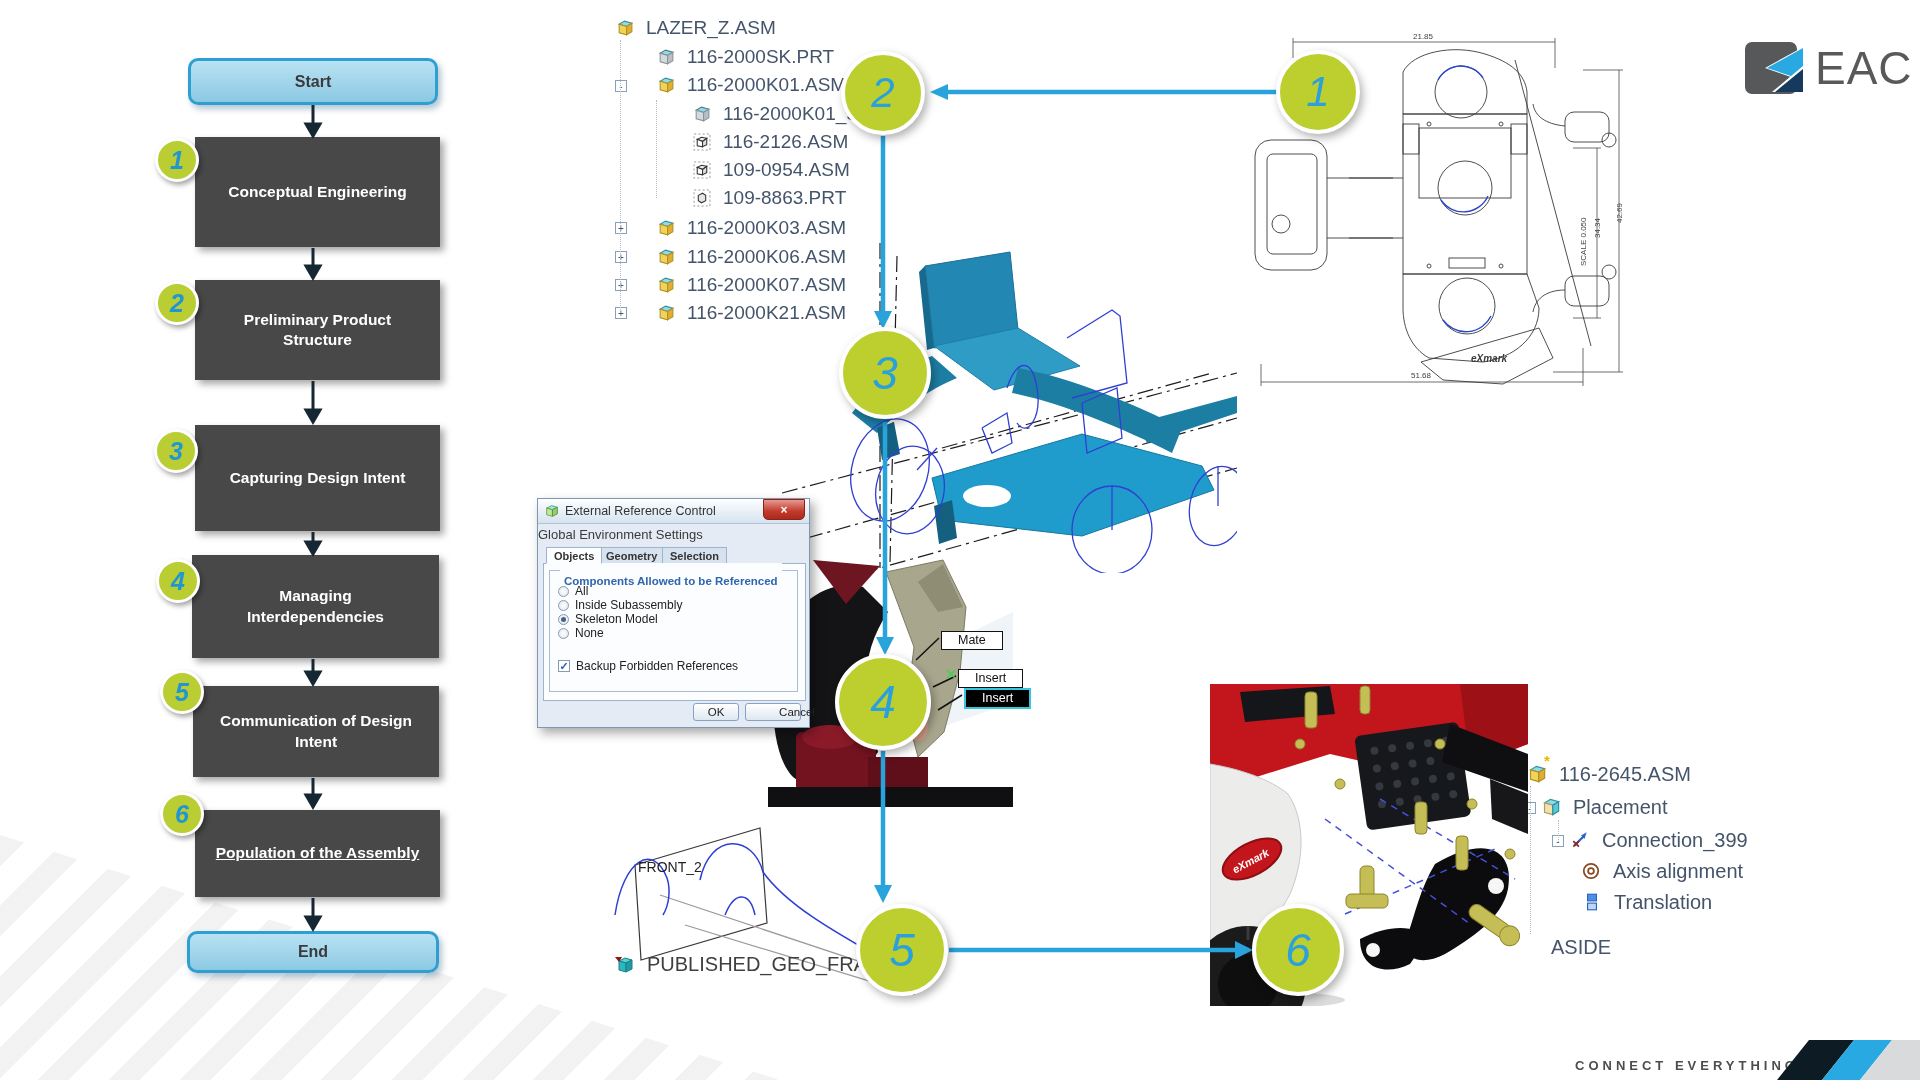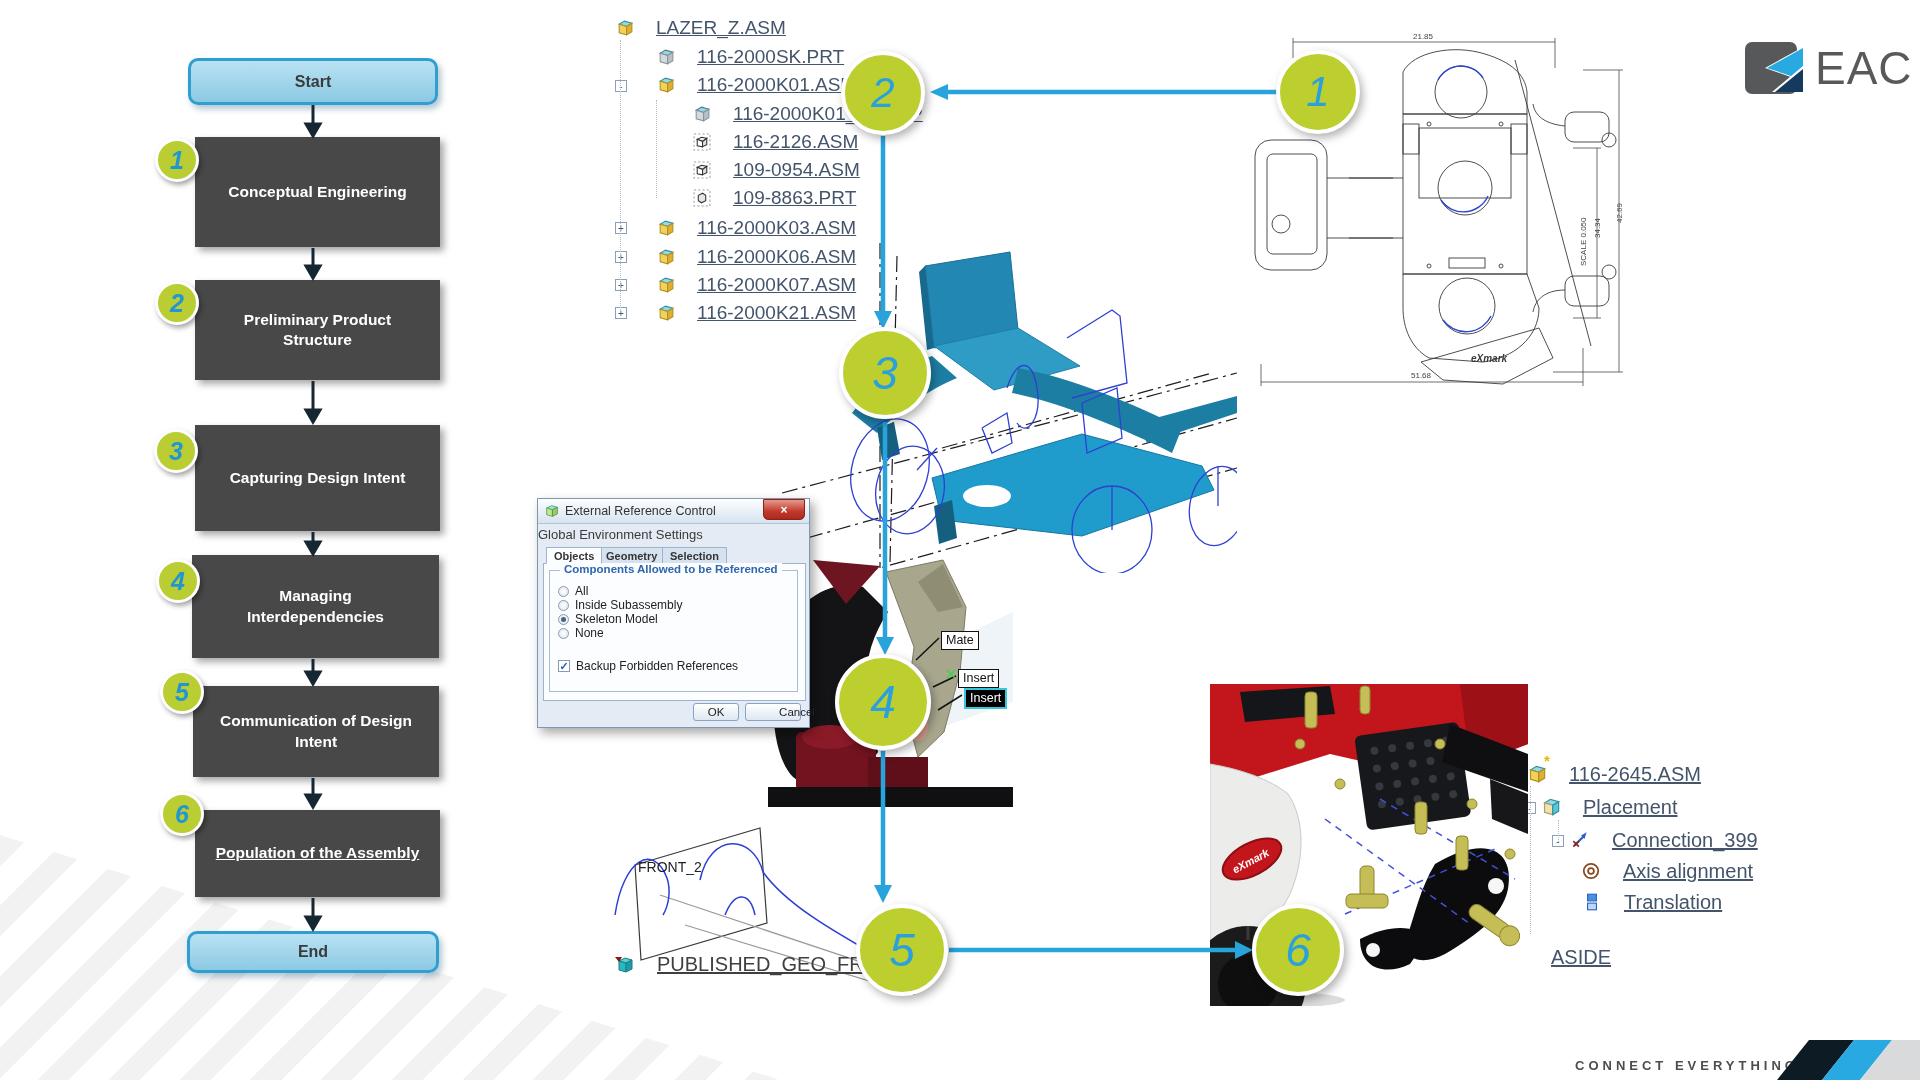--- a/index.html
+++ b/index.html
@@ -27,22 +27,22 @@
     box-shadow:2px 3px 5px rgba(0,0,0,.35);
     color:#2196d3;font-style:italic;font-weight:bold;font-size:25px;
     display:flex;align-items:center;justify-content:center;z-index:3;}
 
   
   .bigc{box-sizing:border-box;border-radius:50%;background:#bccf2e;border:4px solid #fff;
     box-shadow:3px 4px 9px rgba(0,0,0,.3);color:#2aa0dc;font-style:italic;
     display:flex;align-items:center;justify-content:center;z-index:7;}
 
   
-  .trow{position:absolute;display:flex;align-items:center;gap:22px;height:28px;
-    color:#44546a;font-size:19px;white-space:nowrap;z-index:2;text-decoration:underline;}
+  .trow{position:absolute;display:flex;align-items:center;gap:12px;height:28px;
+    color:#44546a;font-size:19px;white-space:nowrap;z-index:2;}
   .ebox{box-sizing:border-box;width:12px;height:12px;border:1px solid #8aa0b8;background:#fff;
     font-size:10px;line-height:9px;display:flex;align-items:center;justify-content:center;
     color:#44546a;flex:none;}
   .dotv{position:absolute;border-left:1px dotted #b4bcc6;width:0;z-index:1;}
   .ast{position:absolute;color:#e7b800;font-size:15px;font-weight:bold;z-index:3;}
 
   
   .dlg{left:537px;top:498px;width:273px;height:230px;box-sizing:border-box;
     background:#e4ebf4;border:1px solid #7e97b2;box-shadow:4px 5px 10px rgba(0,0,0,.35);
     z-index:5;font-size:12px;color:#222;}
@@ -57,36 +57,36 @@
   .dlg-head{position:absolute;left:0;top:28px;right:0;text-align:left;
     font-size:13px;color:#3a3a3a;}
   .tab{position:absolute;height:17px;box-sizing:border-box;border:1px solid #9db4cc;
     background:#d6e2ef;font-size:11px;font-weight:bold;color:#333;
     display:flex;align-items:center;justify-content:center;padding:0 7px;top:48px;}
   .tab.active{background:#fbfdff;border-bottom:1px solid #fbfdff;z-index:2;}
   .dlg-page{position:absolute;left:5px;top:64px;width:263px;height:138px;
     background:#fbfdff;border:1px solid #9db4cc;box-sizing:border-box;}
   .grp{position:absolute;left:5px;top:6px;width:249px;height:122px;
     border:1px solid #a9bdd4;box-sizing:border-box;}
-  .grp-title{position:absolute;left:10px;top:-8px;background:#fbfdff;padding:0 4px;
+  .grp-title{position:absolute;left:10px;top:-8px;background:#fbfdff;padding:12px 4px;
     color:#2f66ad;font-weight:bold;font-size:11.5px;white-space:nowrap;}
   .ritem{position:absolute;display:flex;align-items:center;gap:6px;font-size:12px;color:#222;}
   .radio{box-sizing:border-box;width:11px;height:11px;border-radius:50%;
     border:1px solid #8a9ab0;background:radial-gradient(#fff,#dce4ec);flex:none;position:relative;}
   .radio.sel::after{content:"";position:absolute;left:2px;top:2px;width:5px;height:5px;
     border-radius:50%;background:#45657f;}
   .cbox{box-sizing:border-box;width:12px;height:12px;border:1px solid #8a9ab0;background:#fff;
     color:#2a62c8;font-size:11px;font-weight:bold;line-height:10px;text-align:center;flex:none;}
   .dbtn{position:absolute;height:18px;box-sizing:border-box;border:1px solid #85a3c4;
     border-radius:3px;background:linear-gradient(#ffffff,#dde7f1);font-size:11.5px;color:#222;
     display:flex;align-items:center;justify-content:center;cursor:pointer;}
 
   
   .tag{position:absolute;font-size:12.5px;border:1.6px solid #111;background:#fff;color:#111;
-    padding:0 4px;height:17px;line-height:16px;z-index:4;white-space:nowrap;}
+    padding:0 16px;height:17px;line-height:16px;z-index:4;white-space:nowrap;}
   .tag.sel{background:#000;color:#fff;border:2px solid #35c8dc;}
 
   
   .tagline{left:1575px;top:1058px;font-size:13px;font-weight:bold;letter-spacing:4px;
     color:#4d4d4d;z-index:2;}
   .eac-text{font-size:46px;color:#58595b;letter-spacing:1px;}
 
   svg{display:block;}
 </style>
 </head>

